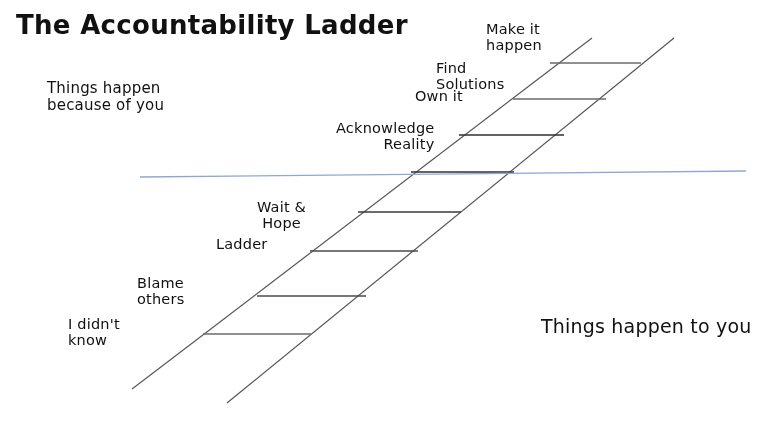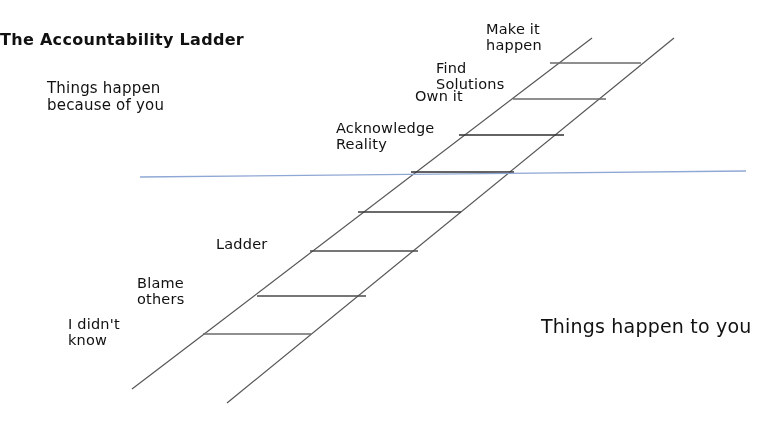--- a/index.html
+++ b/index.html
@@ -25,44 +25,43 @@
   .lbl {
     position: absolute;
     font-family: "DejaVu Sans", sans-serif;
     font-weight: normal;
     color: #111111;
     white-space: pre;
     line-height: 1.12;
     letter-spacing: 0.2px;
   }
   #title {
-    left: 0;
+    left: 16px;
     top: 11px;
-    font-size: 16px;
+    font-size: 26px;
     font-weight: bold;
     letter-spacing: 0.3px;
-    margin-top: 20px;
   }
   #side-top {
     left: 47px;
     top: 80px;
     font-size: 15px;
     font-weight: normal;
   }
   #side-bottom {
     left: 541px;
     top: 316px;
     font-size: 19px;
     font-weight: normal;
   }
   .rung-label { font-size: 14.5px; }
   #lbl-make-it-happen { left: 486px; top: 21px; }
   #lbl-find-solutions { left: 436px; top: 60px; }
   #lbl-own-it        { left: 415px; top: 88px; }
-  #lbl-acknowledge   { left: 336px; top: 120px; }
+  #lbl-acknowledge   { left: 336px; top: 120px; text-align: right; }
   #lbl-wait-hope     { left: 257px; top: 199px; text-align: center; }
   #lbl-excuses       { left: 216px; top: 236px; }
   #lbl-blame-others  { left: 137px; top: 275px; }
   #lbl-didnt-know    { left: 68px;  top: 316px; }
   svg#ladder {
     position: absolute;
     left: 0; top: 0;
     width: 768px;
     height: 427px;
     overflow: visible;
@@ -101,20 +100,22 @@
 happen</div>
 
   <div class="lbl rung-label" id="lbl-find-solutions">Find
 Solutions</div>
 
   <div class="lbl rung-label" id="lbl-own-it">Own it</div>
 
   <div class="lbl rung-label" id="lbl-acknowledge">Acknowledge
 Reality</div>
 
+  <div class="lbl rung-label" id="lbl-wait-hope">Wait &amp;
+Hope</div>
 
   <div class="lbl rung-label" id="lbl-excuses">Ladder</div>
 
   <div class="lbl rung-label" id="lbl-blame-others">Blame
 others</div>
 
   <div class="lbl rung-label" id="lbl-didnt-know">I didn't
 know</div>
 
 </div>

